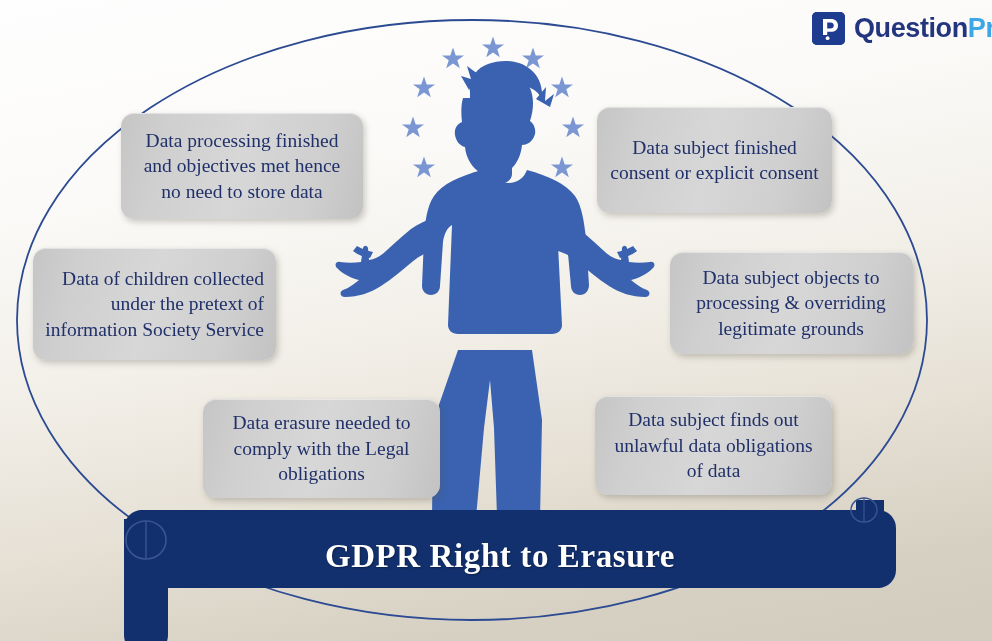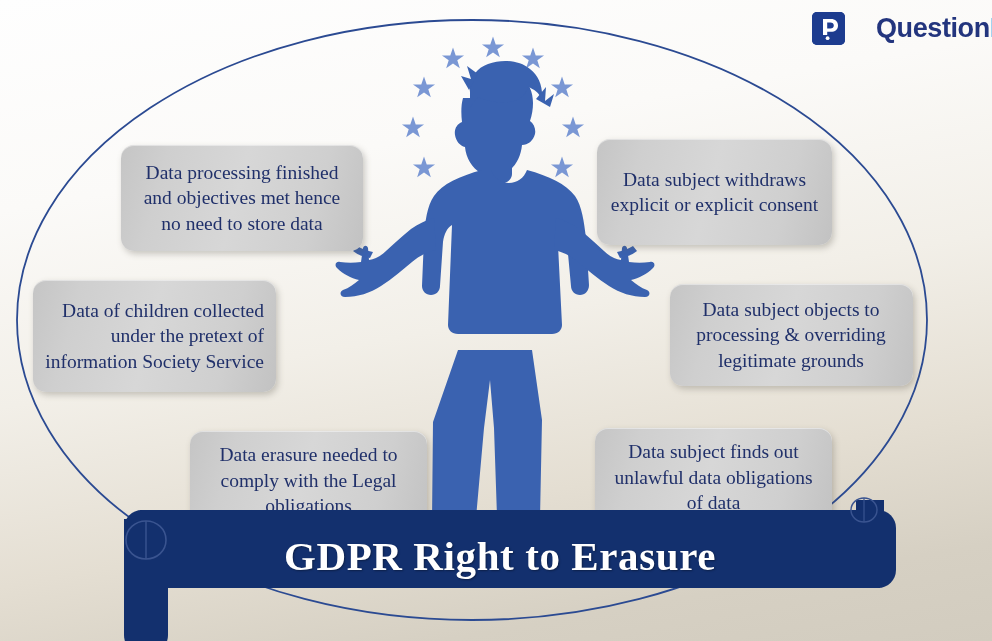--- a/index.html
+++ b/index.html
@@ -21,54 +21,53 @@
   }
   .logo-mark{
     width:33px;height:33px;border-radius:5px;background:#1d3c8f;
     position:relative;display:block;
   }
   .logo-word{
     font-family:"Liberation Sans",sans-serif;
     font-size:27px;font-weight:700;letter-spacing:-0.4px;line-height:1;
     white-space:nowrap;
   }
-  .logo-word .w1{color:#23357e;margin-left:22px;}
+  .logo-word .w1{color:#23357e;}
   .logo-word .w2{color:#3ba7e8;}
   
   #figure{position:absolute;left:330px;top:20px;width:330px;height:510px;}
   #stars{position:absolute;left:398px;top:28px;width:190px;height:170px;}
   
   .box{
     position:absolute;
     border-radius:13px;
     background:linear-gradient(105deg,#c5c5c5 0%,#cfcfcf 18%,#d7d7d7 48%,#cfcfcf 78%,#c2c2c2 100%);
     box-shadow:2px 3px 6px rgba(90,85,75,.30), inset 0 1px 0 rgba(255,255,255,.45);
     color:#20306a;
     display:flex;align-items:center;justify-content:center;
     text-align:center;
     font-size:19.5px;line-height:1.30;
     padding:9px 12px;
     box-sizing:border-box;
     font-family:"Liberation Serif",serif;
-    margin-top:32px;
   }
   #box-b1{left:121px;top:113px;width:242px;height:106px;}
   #box-b2{left:597px;top:107px;width:235px;height:106px;}
   #box-b3{left:33px;top:248px;width:243px;height:112px;text-align:right;}
   #box-b4{left:670px;top:252px;width:243px;height:102px;padding-left:11px;}
-  #box-b5{left:190px;top:399px;width:237px;height:99px;}
+  #box-b5{left:203px;top:399px;width:237px;height:99px;}
   #box-b6{left:595px;top:396px;width:237px;height:99px;}
   
   #banner-wrap{position:absolute;left:0;top:494px;width:992px;height:147px;}
   #banner-title{
     position:absolute;left:150px;top:523px;width:700px;height:66px;
     display:flex;align-items:center;justify-content:center;
     color:#ffffff;
     font-family:"Liberation Serif",serif;
-    font-size:41px;font-weight:700;letter-spacing:.6px;
+    font-size:33px;font-weight:700;letter-spacing:.6px;
     text-shadow:1px 1px 2px rgba(0,0,0,.35);
     white-space:nowrap;
   }
 </style>
 </head>
 <body>
 
 <div id="stage">
 
   <svg class="arc-svg" viewBox="0 0 992 641">
@@ -162,21 +161,21 @@
                c4 0 6 -2 6 -6 v-9 c-10 1 -21 1 -31 0 z"></path>
       <path d="M204 498 c9 2 19 6 26 11 c4 3 2 6 -3 6 h-41
                c-4 0 -6 -2 -6 -6 v-11 c8 1 17 1 24 0 z"></path>
     </g>
   </svg>
 
   <div class="box" id="box-b1">
     <span>Data processing finished and objectives met hence no need to store data</span>
   </div>
   <div class="box" id="box-b2">
-    <span>Data subject withdraws explicit or explicit consent</span>
+    <span>Data subject finished consent or explicit consent</span>
   </div>
   <div class="box" id="box-b3">
     <span>Data of children collected under the pretext of information Society Service</span>
   </div>
   <div class="box" id="box-b4">
     <span>Data subject objects to processing &amp; overriding legitimate grounds</span>
   </div>
   <div class="box" id="box-b5">
     <span>Data erasure needed to comply with the Legal obligations</span>
   </div>

